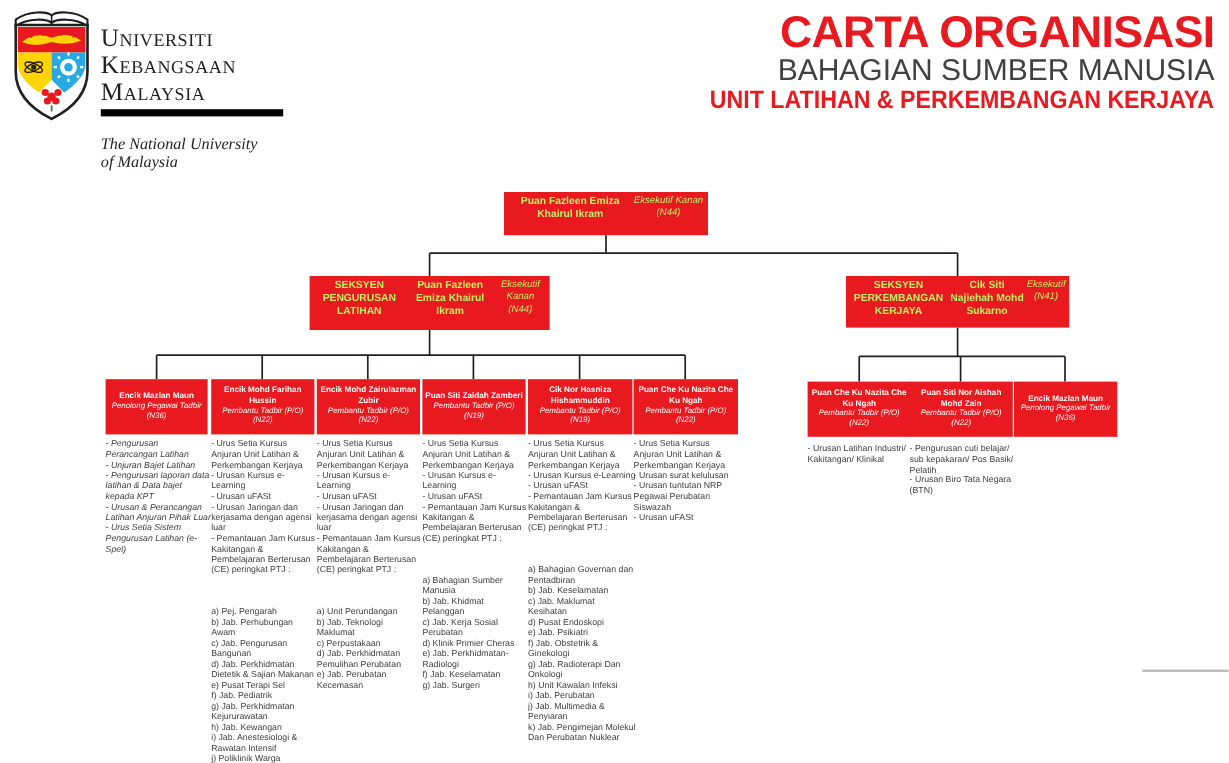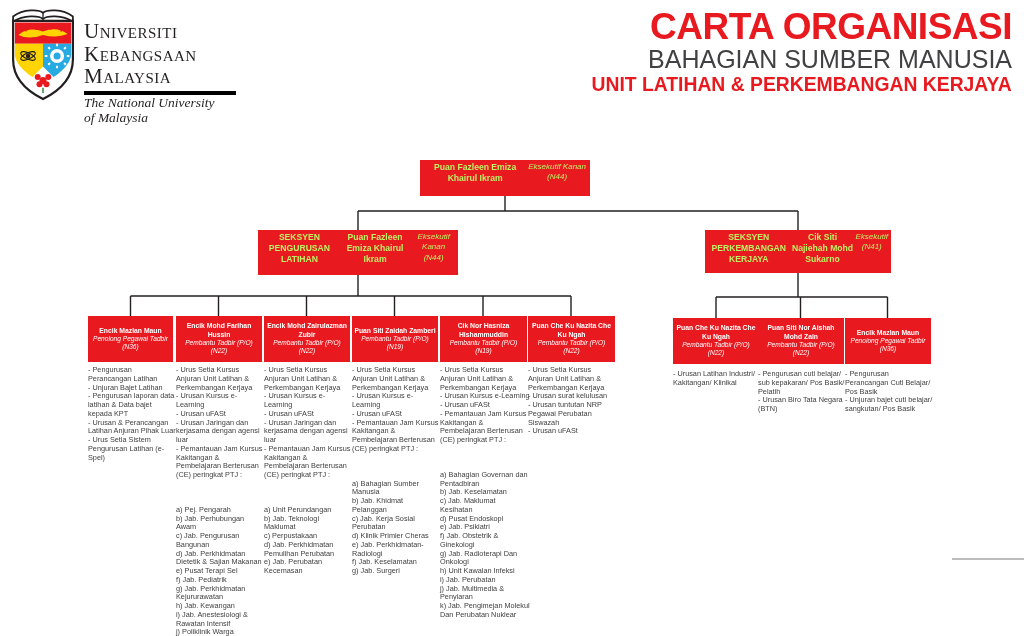--- a/index.html
+++ b/index.html
@@ -2,21 +2,21 @@
 <html><head>
 <meta charset="utf-8">
 <style>
   html,body{margin:0;padding:0;background:#fff;}
   #stage{position:relative;width:1024px;height:636px;background:#fff;overflow:hidden;
          font-family:"Liberation Sans",sans-serif;color:#414042;}
   
   #logo-shield{position:absolute;left:6px;top:5px;}
   #logo-text{position:absolute;left:84px;top:20px;font-family:"Liberation Serif",serif;color:#231f20;}
   .uni-line{font-variant:small-caps;font-size:21px;line-height:1.08;letter-spacing:.5px;}
-  #tagline{margin-top:3px;border-top:4px solid #000000;padding-top:1px;
+  #tagline{margin-top:3px;border-top:6px solid #000000;padding-top:16px;
            font-style:italic;font-size:13.5px;line-height:1.1;width:152px;}
   #title-block{position:absolute;right:12px;top:8px;text-align:right;}
   #title-main{font-size:37px;font-weight:bold;letter-spacing:-.5px;line-height:1.0;}
   #title-sub{font-size:25px;line-height:1.05;margin-top:1px;}
   #title-unit{font-size:21px;font-weight:bold;line-height:1.1;display:inline-block;
               transform:scaleX(.92);transform-origin:right;}
   
   .redbox{position:absolute;background:#e8191f;color:#bef264;text-align:center;box-sizing:border-box;
           display:flex;justify-content:center;padding:2px 3px;}
   .bx-title{font-weight:bold;font-size:8.6px;line-height:1.3;}
@@ -120,21 +120,21 @@
     <div class="bx-title">SEKSYEN  PERKEMBANGAN KERJAYA</div>
     <div class="bx-name">Cik Siti Najiehah Mohd Sukarno</div>
     <div class="bx-role">Eksekutif (N41)</div>
   </div>
 
   <div class="sbox" style="left:88px;width:85px;">
     <div class="sname">Encik Mazlan Maun</div>
     <div class="srole">Penolong Pegawai Tadbir</div>
     <div class="srole">(N36)</div>
   </div>
-  <div class="duties" style="left:88px;width:88px;">
+  <div class="duties" style="left:88px;width:88px;font-style:italic;">
       <div class="list-line">- Pengurusan Perancangan Latihan</div>
       <div class="list-line">- Unjuran Bajet Latihan</div>
       <div class="list-line">- Pengurusan laporan data latihan &amp; Data bajet kepada KPT</div>
       <div class="list-line">- Urusan &amp; Perancangan Latihan Anjuran Pihak Luar</div>
       <div class="list-line">- Urus Setia Sistem Pengurusan Latihan (e-Spel)</div>
     </div>
 
   <div class="sbox" style="left:176px;width:86px;">
     <div class="sname">Encik Mohd Farihan Hussin</div>
     <div class="srole">Pembantu Tadbir (P/O)</div>
@@ -263,19 +263,15 @@
   <div class="duties r" style="left:758px;width:88px;">
       <div class="list-line">- Pengurusan cuti belajar/ sub kepakaran/ Pos Basik/ Pelatih</div>
       <div class="list-line">- Urusan Biro Tata Negara (BTN)</div>
     </div>
 
   <div class="sbox r" style="left:845px;width:86px;">
     <div class="sname">Encik Mazlan Maun</div>
     <div class="srole">Penolong Pegawai Tadbir</div>
     <div class="srole">(N36)</div>
   </div>
-  <div class="duties r" style="left:845px;width:88px;">
-      <div class="list-line">- Pengurusan Perancangan Cuti Belajar/ Pos Basik</div>
-      <div class="list-line">- Unjuran bajet cuti belajar/ sangkutan/ Pos Basik</div>
-    </div>
 
   <div id="stray-line"></div>
 </div>
 
 </body></html>

